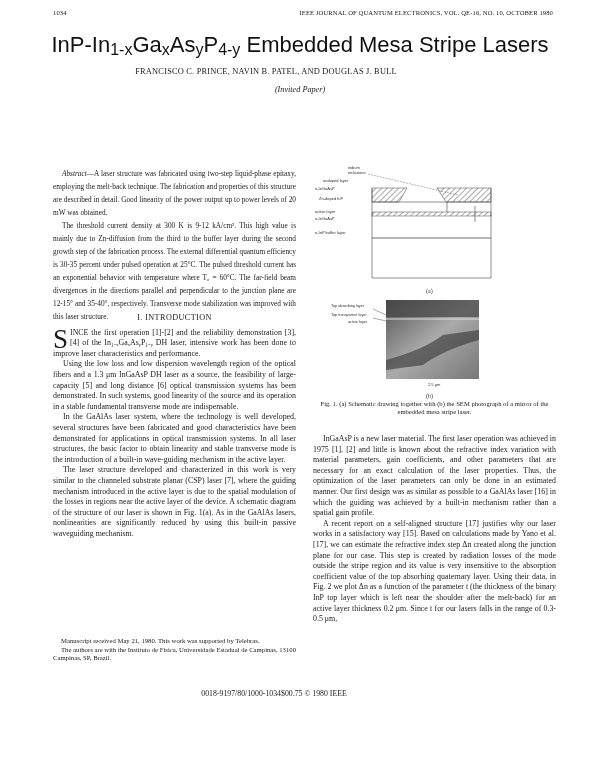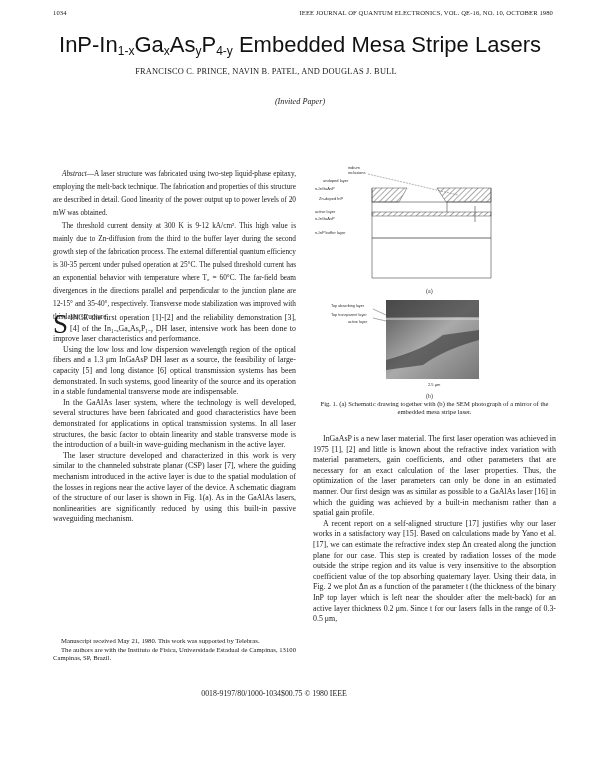--- a/index.html
+++ b/index.html
@@ -1,23 +1,23 @@
 <!DOCTYPE html>
 <html><head>
 <meta charset="utf-8">
 <style>
   html, body { margin:0; padding:0; background:#fff; }
   body { width:600px; height:771px; position:relative; overflow:hidden; font-family:"Liberation Serif", serif; color:#1a1a1a; }
   .hdr { position:absolute; top:9px; left:53px; width:500px; font-size:6.6px; letter-spacing:0.1px; }
   .hdr .pg { position:absolute; left:0; }
   .hdr .jr { position:absolute; right:0; }
   .title { position:absolute; top:32px; left:0; width:600px; text-align:center; font-family:"Liberation Sans", sans-serif; font-size:22px; color:#111; }
-  .title sub { font-size:12px; vertical-align:-3px; }
+  .title sub { font-size:16px; vertical-align:-3px; }
   .authors { position:absolute; top:67px; left:0; width:532px; text-align:center; font-size:8.4px; letter-spacing:0.2px; }
-  .invited { position:absolute; top:97px; left:0; width:600px; text-align:center; font-size:8.2px; font-style:italic; }
+  .invited { position:absolute; top:85px; left:0; width:600px; text-align:center; font-size:8.2px; font-style:italic; }
   .col { position:absolute; font-size:7.9px; line-height:10.6px; text-align:justify; }
   .left { left:53px; width:243px; }
   .abs { top:167px; font-size:7.3px; line-height:13px; }
   .abs p { margin:0; text-indent:9px; text-align:justify; }
   .sec { text-align:center; font-size:8.2px; letter-spacing:0.4px; margin:0 0 4px 0; }
   .body p { margin:0; text-indent:10px; text-align:justify; }
   .drop { float:left; font-size:27px; line-height:20px; margin:1px 2px 0 0; }
   .intro { top:313px; }
   .fn { top:637px; font-size:6.7px; line-height:8.6px; }
   .fn p { margin:0; text-indent:8px; text-align:justify; }
@@ -39,20 +39,21 @@
 
 <div class="authors">FRANCISCO C. PRINCE, NAVIN B. PATEL, AND DOUGLAS J. BULL</div>
 <div class="invited">(Invited Paper)</div>
 
 <div class="col left abs">
   <p><i>Abstract</i><span>—A laser structure was fabricated using two-step liquid-phase epitaxy, employing the melt-back technique. The fabrication and properties of this structure are described in detail. Good linearity of the power output up to power levels of 20 mW was obtained.</span></p>
   <p>The threshold current density at 300 K is 9-12 kA/cm². This high value is mainly due to Zn-diffusion from the third to the buffer layer during the second growth step of the fabrication process. The external differential quantum efficiency is 30-35 percent under pulsed operation at 25°C. The pulsed threshold current has an exponential behavior with temperature where T₀ = 60°C. The far-field beam divergences in the directions parallel and perpendicular to the junction plane are 12-15° and 35-40°, respectively. Transverse mode stabilization was improved with this laser structure.</p>
 </div>
 
 <div class="col left body intro">
+  <div class="sec">I. INTRODUCTION</div>
   <p style="text-indent:0"><span class="drop">S</span><span>INCE the first operation [1]-[2] and the reliability demonstration [3], [4] of the In₁₋ₓGaₓAsᵧP₁₋ᵧ DH laser, intensive work has been done to improve laser characteristics and performance.</span></p>
   <p>Using the low loss and low dispersion wavelength region of the optical fibers and a 1.3 μm InGaAsP DH laser as a source, the feasibility of large-capacity [5] and long distance [6] optical transmission systems has been demonstrated. In such systems, good linearity of the source and its operation in a stable fundamental transverse mode are indispensable.</p>
   <p>In the GaAlAs laser system, where the technology is well developed, several structures have been fabricated and good characteristics have been demonstrated for applications in optical transmission systems. In all laser structures, the basic factor to obtain linearity and stable transverse mode is the introduction of a built-in wave-guiding mechanism in the active layer.</p>
   <p>The laser structure developed and characterized in this work is very similar to the channeled substrate planar (CSP) laser [7], where the guiding mechanism introduced in the active layer is due to the spatial modulation of the losses in regions near the active layer of the device. A schematic diagram of the structure of our laser is shown in Fig. 1(a). As in the GaAlAs lasers, nonlinearities are significantly reduced by using this built-in passive waveguiding mechanism.</p>
 </div>
 
 <div class="col left fn">
   <p>Manuscript received May 21, 1980. This work was supported by Telebras.</p>
   <p>The authors are with the Instituto de Fisica, Universidade Estadual de Campinas, 13100 Campinas, SP, Brazil.</p>
 </div>

